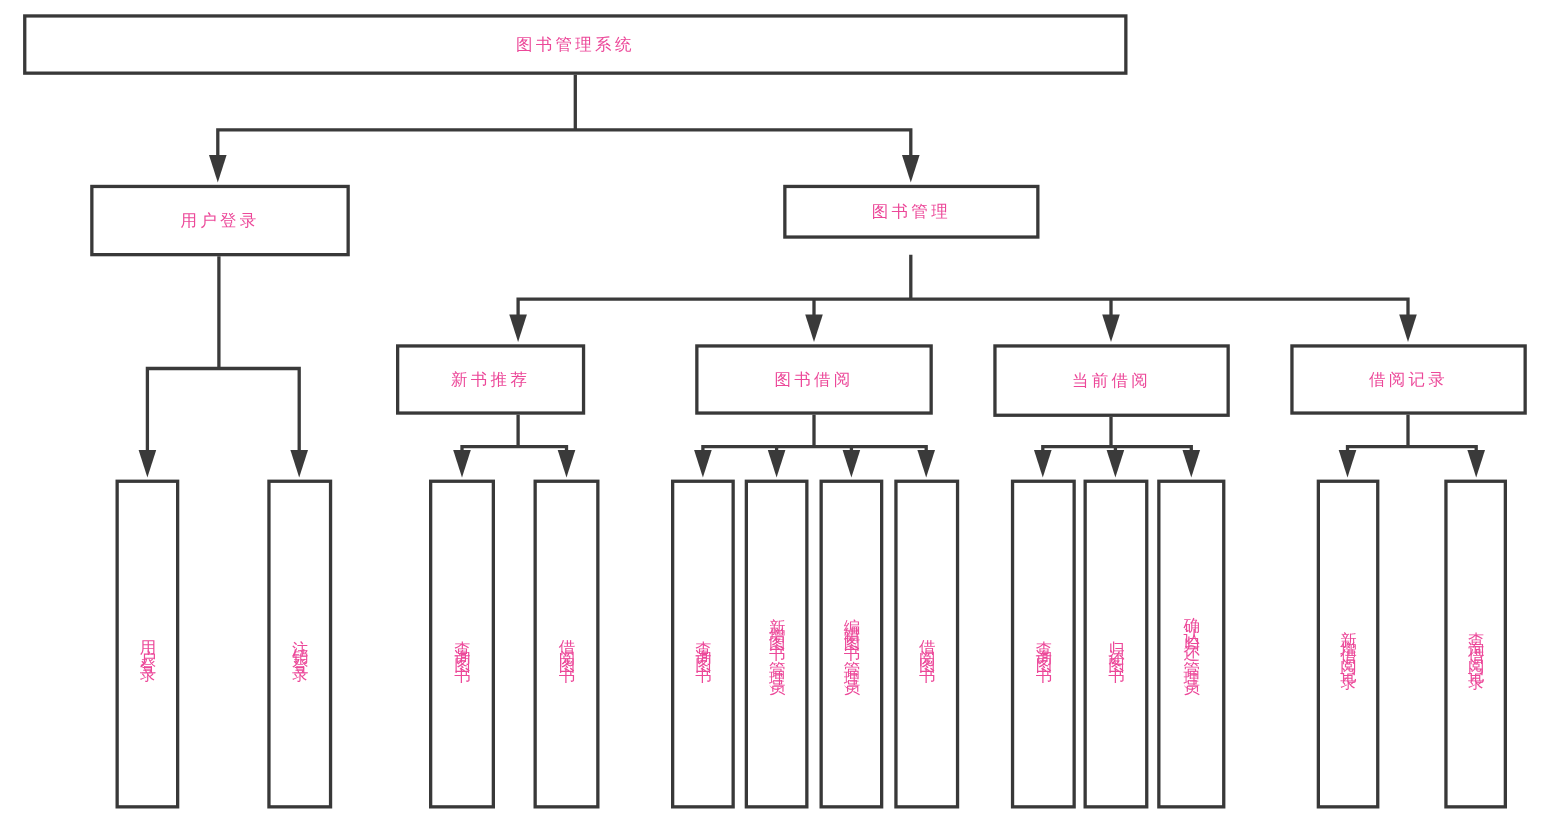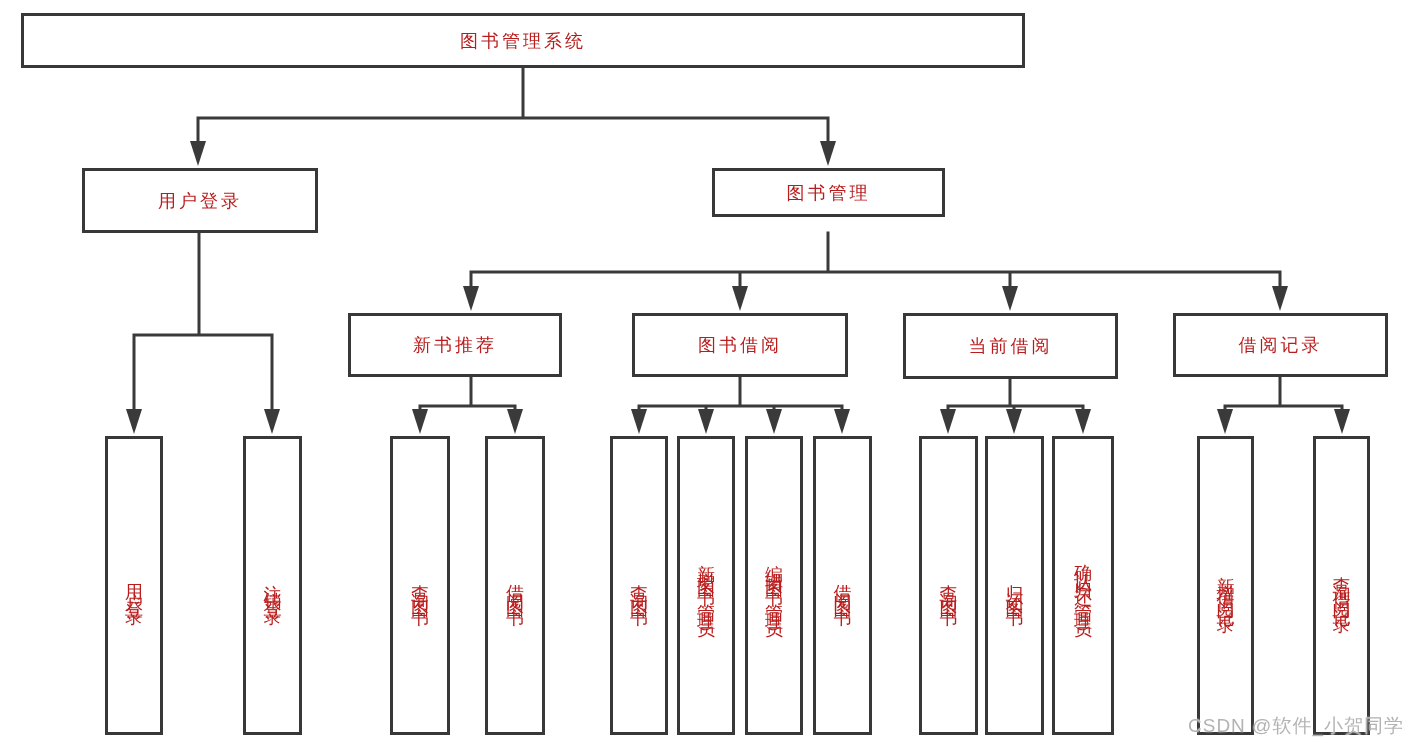--- a/index.html
+++ b/index.html
@@ -12,22 +12,22 @@
   }
   #wires{position:absolute;left:0;top:0;width:1405px;height:747px;}
   .ln{stroke:#3a3a3a;stroke-width:3;fill:none;stroke-linecap:square;}
   .ah{fill:#3a3a3a;stroke:none;}
   .node{
     position:absolute;
     box-sizing:border-box;
     background:#ffffff;
     border:3px solid #383838;
     display:flex;align-items:center;justify-content:center;
-    color:#b91c1c;
-    font-size:18px;
+    color:#ec4899;
+    font-size:15px;
     z-index:2;
   }
   .node.h{letter-spacing:3px;white-space:nowrap;}
   .node.v span{
     writing-mode:vertical-rl;
     text-orientation:mixed;
     letter-spacing:8px;
     line-height:1;
     white-space:nowrap;
   }
@@ -81,21 +81,21 @@
     <path class="ln" d="M1280,377 V406 M1225,406 H1342 M1225,406 V414 M1342,406 V414"></path>
     <path class="ah" d="M1217,409 h16 l-8,25 z"></path>
     <path class="ah" d="M1334,409 h16 l-8,25 z"></path>
   </svg>
 
   <div class="node h" style="left:21px;top:13px;width:1004px;height:55px;">图书管理系统</div>
 
   <div class="node h" style="left:82px;top:168px;width:236px;height:65px;">用户登录</div>
   <div class="node h" style="left:712px;top:168px;width:233px;height:49px;">图书管理</div>
 
-  <div class="node h" style="left:348px;top:313px;width:214px;height:64px;">新书推荐</div>
+  <div class="node h" style="left:360px;top:313px;width:172px;height:64px;">新书推荐</div>
   <div class="node h" style="left:632px;top:313px;width:216px;height:64px;">图书借阅</div>
   <div class="node h" style="left:903px;top:313px;width:215px;height:66px;">当前借阅</div>
   <div class="node h" style="left:1173px;top:313px;width:215px;height:64px;">借阅记录</div>
 
   <div class="node v" style="left:105px;top:436px;width:58px;height:299px;">
     <span>用户登录</span>
     </div>
   <div class="node v" style="left:243px;top:436px;width:59px;height:299px;">
     <span>注销登录</span>
     </div>
@@ -130,14 +130,13 @@
     <span>确认归还（管理员）</span>
     </div>
 
   <div class="node v" style="left:1197px;top:436px;width:57px;height:299px;">
     <span>新增借阅记录</span>
     </div>
   <div class="node v" style="left:1313px;top:436px;width:57px;height:299px;">
     <span>查询借阅记录</span>
     </div>
 
-  <div id="watermark">CSDN @软件_小贺同学</div>
 </div>
 
 </body></html>

